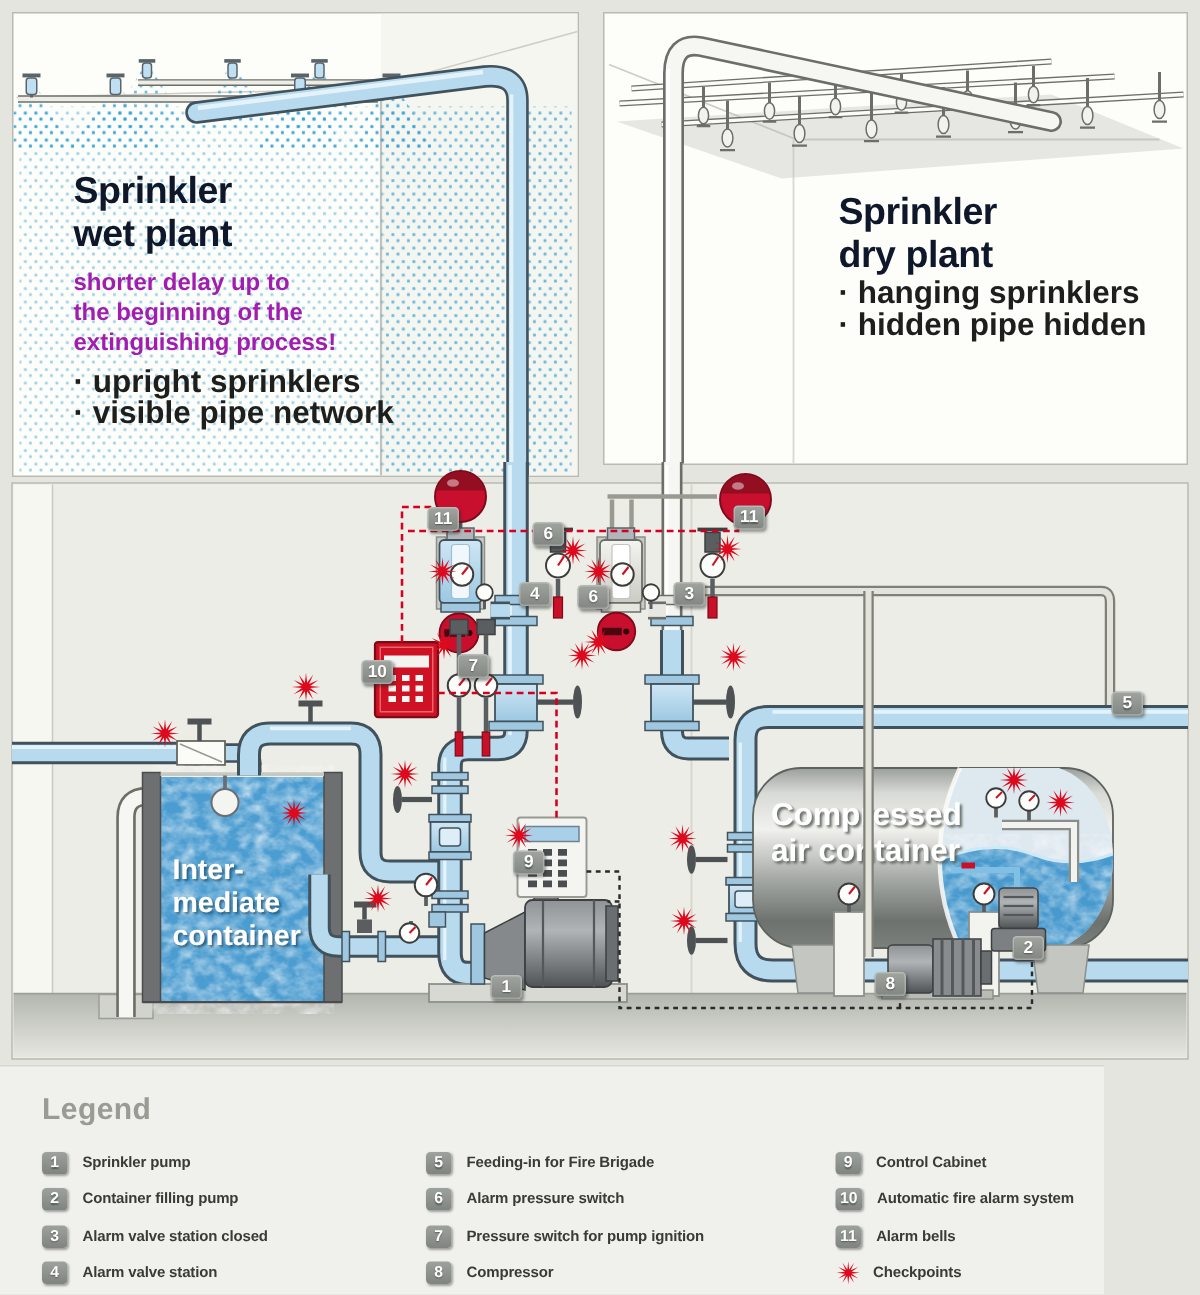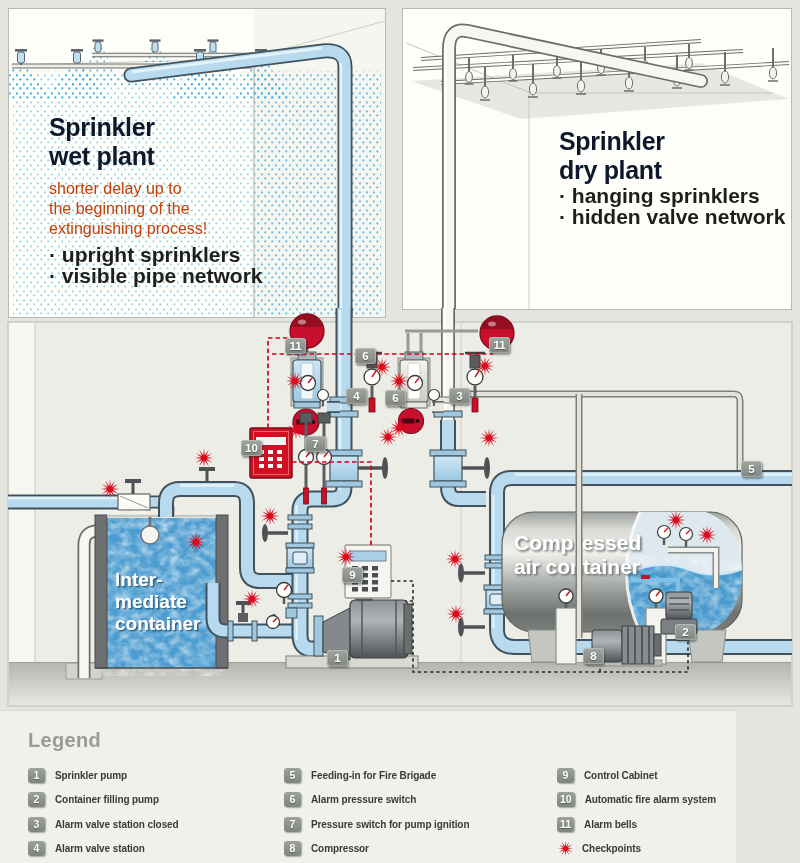--- a/index.html
+++ b/index.html
@@ -3,21 +3,21 @@
 <meta charset="utf-8">
 <style>
   html,body{margin:0;padding:0;background:#e4e5df;font-family:"Liberation Sans","DejaVu Sans",sans-serif;}
   #stage{position:relative;width:800px;height:863px;background:#e4e5df;overflow:hidden;}
   .panel{position:absolute;background:#fdfdfa;border:1px solid #b9bab2;box-sizing:border-box;}
   #wet-panel{left:8px;top:8px;width:378px;height:310px;}
   #dry-panel{left:402px;top:8px;width:390px;height:302px;}
   .panel svg{position:absolute;left:0;top:0;}
   .ptext{position:absolute;z-index:5;}
   .title-line{font-size:25px;line-height:29px;font-weight:bold;color:#0f172a;letter-spacing:-0.3px;}
-  .red-line{font-size:16px;line-height:20px;font-weight:normal;color:#c2410c;}
+  .red-line{font-size:16px;line-height:20px;font-weight:bold;color:#a21caf;}
   .bullet-line{font-size:21px;line-height:21px;font-weight:bold;color:#1e1e1c;}
   .spacer8{height:8px;} .spacer5{height:5px;}
   #machine{position:absolute;left:0;top:306px;width:800px;height:404px;z-index:3;}
   .dbadge{position:absolute;z-index:6;min-width:15px;height:16px;padding:0 3px;border-radius:3px;
     background:linear-gradient(#a0a5a0,#818681);color:#fff;font-size:11.5px;font-weight:bold;
     line-height:16px;text-align:center;box-shadow:1px 1.5px 2px rgba(40,40,40,.45),0 0 0 1px rgba(255,255,255,.25) inset;
     text-shadow:0 1px 1px rgba(0,0,0,.4);}
   #legend{position:absolute;left:0;top:710px;width:736px;height:153px;background:#f0f1ec;border-top:1px solid #d6d7d0;z-index:2;}
   .lg-head{position:absolute;left:28px;top:18px;font-size:20px;font-weight:bold;color:#9b9b95;letter-spacing:.3px;}
   .lg-col{position:absolute;top:52px;}
@@ -209,21 +209,21 @@
       <g fill="none">
         <path d="M700 80 L466 30 Q448 27 448 48 L448 308" stroke="#6e6e68" stroke-width="14" stroke-linecap="round"></path>
         <path d="M700 80 L466 30 Q448 27 448 48 L448 308" stroke="#f6f6f2" stroke-width="10.5" stroke-linecap="round"></path>
         <line x1="444.5" y1="45" x2="444.5" y2="307" stroke="#ffffff" stroke-width="2.5"></line>
       </g>
     </svg>
     <div class="ptext" style="left:156px;top:118px;">
       <div class="title-line">Sprinkler</div>
       <div class="title-line">dry plant</div>
       <div class="bullet-line">· hanging sprinklers</div>
-      <div class="bullet-line">· hidden valve network</div>
+      <div class="bullet-line">· hidden pipe hidden</div>
     </div>
   </div>
 
   <svg id="machine" viewBox="0 306 800 404">
     <defs>
       <polygon id="cp" points="10,0 2.9,0.78 8.66,5 2.12,2.12 5,8.66 0.78,2.9 0,10 -0.78,2.9 -5,8.66 -2.12,2.12 -8.66,5 -2.9,0.78 -10,0 -2.9,-0.78 -8.66,-5 -2.12,-2.12 -5,-8.66 -0.78,-2.9 0,-10 0.78,-2.9 5,-8.66 2.12,-2.12 8.66,-5 2.9,-0.78" fill="#dd0a1e"></polygon>
       <linearGradient id="flg" x1="0" y1="0" x2="0" y2="1">
           <stop offset="0" stop-color="#b4b6b0"></stop>
           <stop offset="1" stop-color="#e6e7e1"></stop>
         </linearGradient>

